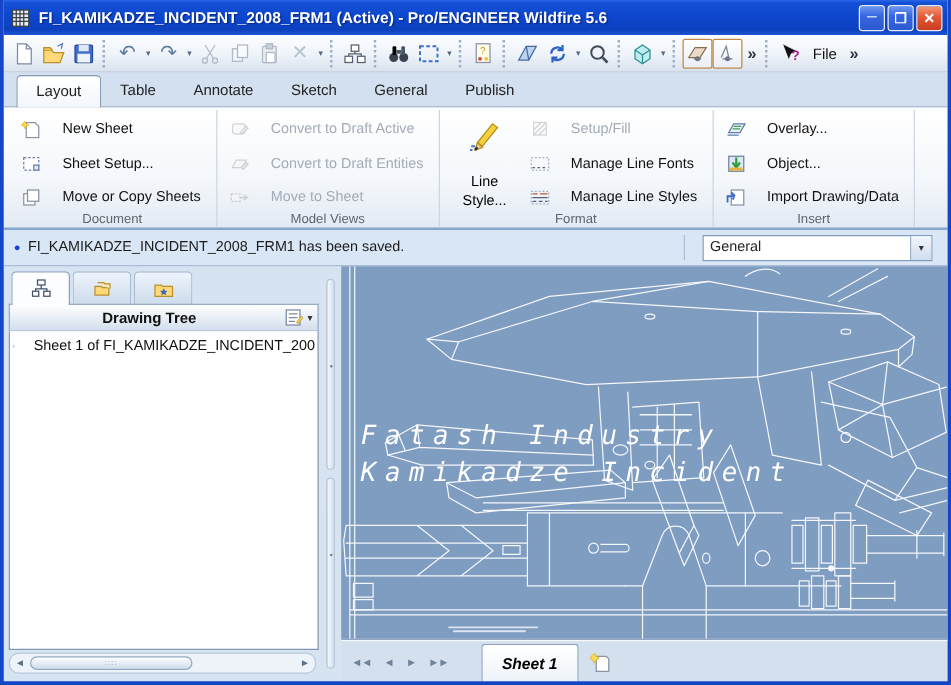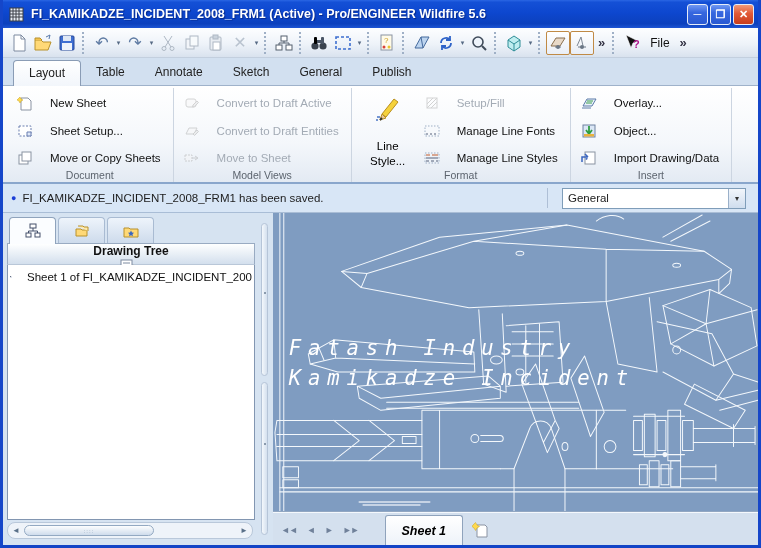--- a/index.html
+++ b/index.html
@@ -70,21 +70,21 @@
   .combo .val{ flex:1; font-size:11.5px; padding:0 5px; color:#222;}
   .combo .arrow{ width:17px; height:100%; background:linear-gradient(180deg,#f2f6fb,#cfddee); border-left:1px solid #9ab0c9; display:flex; align-items:center; justify-content:center; font-size:8px; color:#333;}
   
   .main{ flex:1; display:flex; min-height:0; }
   .leftcol{ width:252px; flex:0 0 252px; display:flex; flex-direction:column; padding:4px 0 0 4px; }
   .ptabs{ display:flex; height:27px; padding-left:2px; }
   .ptab{ width:47px; display:flex; align-items:center; justify-content:center; border:1px solid #a9bbd2; border-bottom:none; border-radius:4px 4px 0 0; background:linear-gradient(180deg,#eef4fb,#ccdaeb); margin-right:2px; }
   .ptab.active{ background:#fbfdff; border-color:#8fa3bc; position:relative; z-index:2; }
   .phead{
     height:22px; display:flex; align-items:center; border:1px solid #99abc2; border-bottom:1px solid #b9c7d8; margin-top:-1px;
-    background:linear-gradient(180deg,#feffff,#d3dfed); padding:0 4px;flex-direction:column;
+    background:linear-gradient(180deg,#feffff,#d3dfed); padding:0 4px;
   }
   .phead .ttl{ flex:1; text-align:center; font-size:12px; font-weight:bold; color:#111; }
   .phead .hic{ display:flex; align-items:center; gap:3px; }
   .tree{
     flex:1; background:#fff; border:1px solid #8296b1; border-top:none; overflow:hidden; padding:4px 2px;
   }
   .tree-item{ display:flex; align-items:center; gap:15px; font-size:11.5px; color:#111; white-space:nowrap; }
   .hscroll{ height:17px; margin:2px 2px 6px 0; border:1px solid #b9c8da; background:#eef3f9; border-radius:8px; display:flex; align-items:center; padding:0 2px; }
   .hs-arrow{ font-size:8px; color:#5a7088; width:12px; text-align:center; }
   .hs-thumb{ width:130px; height:11px; border:1px solid #93a9c2; border-radius:6px; background:linear-gradient(180deg,#fdfefe,#cfdcec); margin-left:2px; display:flex; align-items:center; justify-content:center;}

